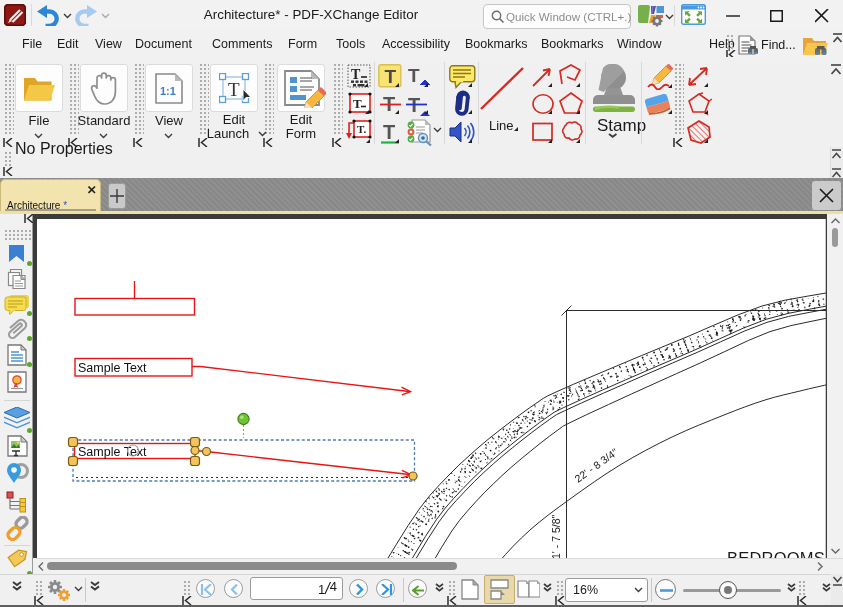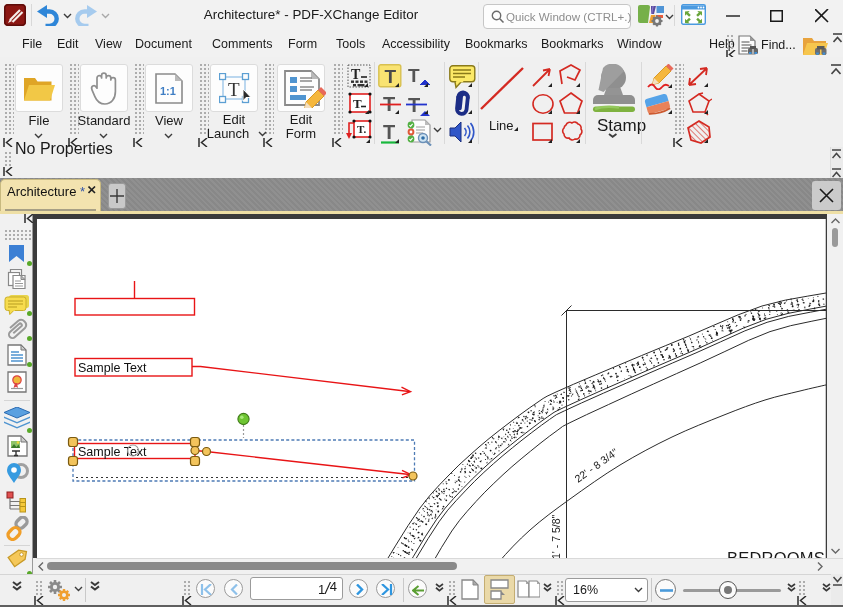--- a/index.html
+++ b/index.html
@@ -433,21 +433,21 @@
     <path d="M0.5,9 L4.5,4.5 L8.5,9" fill="none" stroke="#444" stroke-width="1.5"></path>
   </svg>
 <svg class="abs" style="left:832px;top:168px" width="9" height="10">
     <path d="M0,1 H9" stroke="#444" stroke-width="1.5"></path>
     <path d="M0.5,9 L4.5,4.5 L8.5,9" fill="none" stroke="#444" stroke-width="1.5"></path>
   </svg>
 <div class="abs" style="left:0;top:177.5px;width:843px;height:1px;background:#9e9e9e"></div>
 <div class="abs" style="left:0;top:178px;width:843px;height:33px;background:
 repeating-linear-gradient(45deg,#888888 0,#888888 2px,#909090 2px,#909090 4px),#8c8c8c"></div>
 <div class="abs" style="left:0;top:179px;width:101px;height:32px;background:#f3e3af;border-radius:5px 5px 0 0;border:1px solid #c8b97f;border-bottom:none"></div>
-<div class="abs" style="left:7px;top:184px;font-size:13px;color:#111">Architecture <span style="color:#3355aa">*</span></div>
+<div class="abs" style="left:7px;top:200px;font-size:10px;color:#111">Architecture <span style="color:#3355aa">*</span></div>
 <svg class="abs" style="left:88px;top:186px" width="8" height="8">
     <path d="M0.5,0.5 L7,7 M7,0.5 L0.5,7" stroke="#222" stroke-width="1.6"></path>
   </svg>
 <div class="abs" style="left:5px;top:209px;width:91px;height:1.5px;background:#a79f85"></div>
 <div class="abs" style="left:108px;top:183px;width:18px;height:26px;background:#c9c9c9;border:1px solid #9a9a9a;border-radius:3px"></div>
 <svg class="abs" style="left:109px;top:188px" width="16" height="16">
     <path d="M8,1 V15 M1,8 H15" stroke="#3a3a3a" stroke-width="1.4"></path>
   </svg>
 <div class="abs" style="left:812px;top:181px;width:29px;height:29px;background:#cbcbcb;border-radius:3px"></div>
 <svg class="abs" style="left:819px;top:188px" width="15" height="15">

